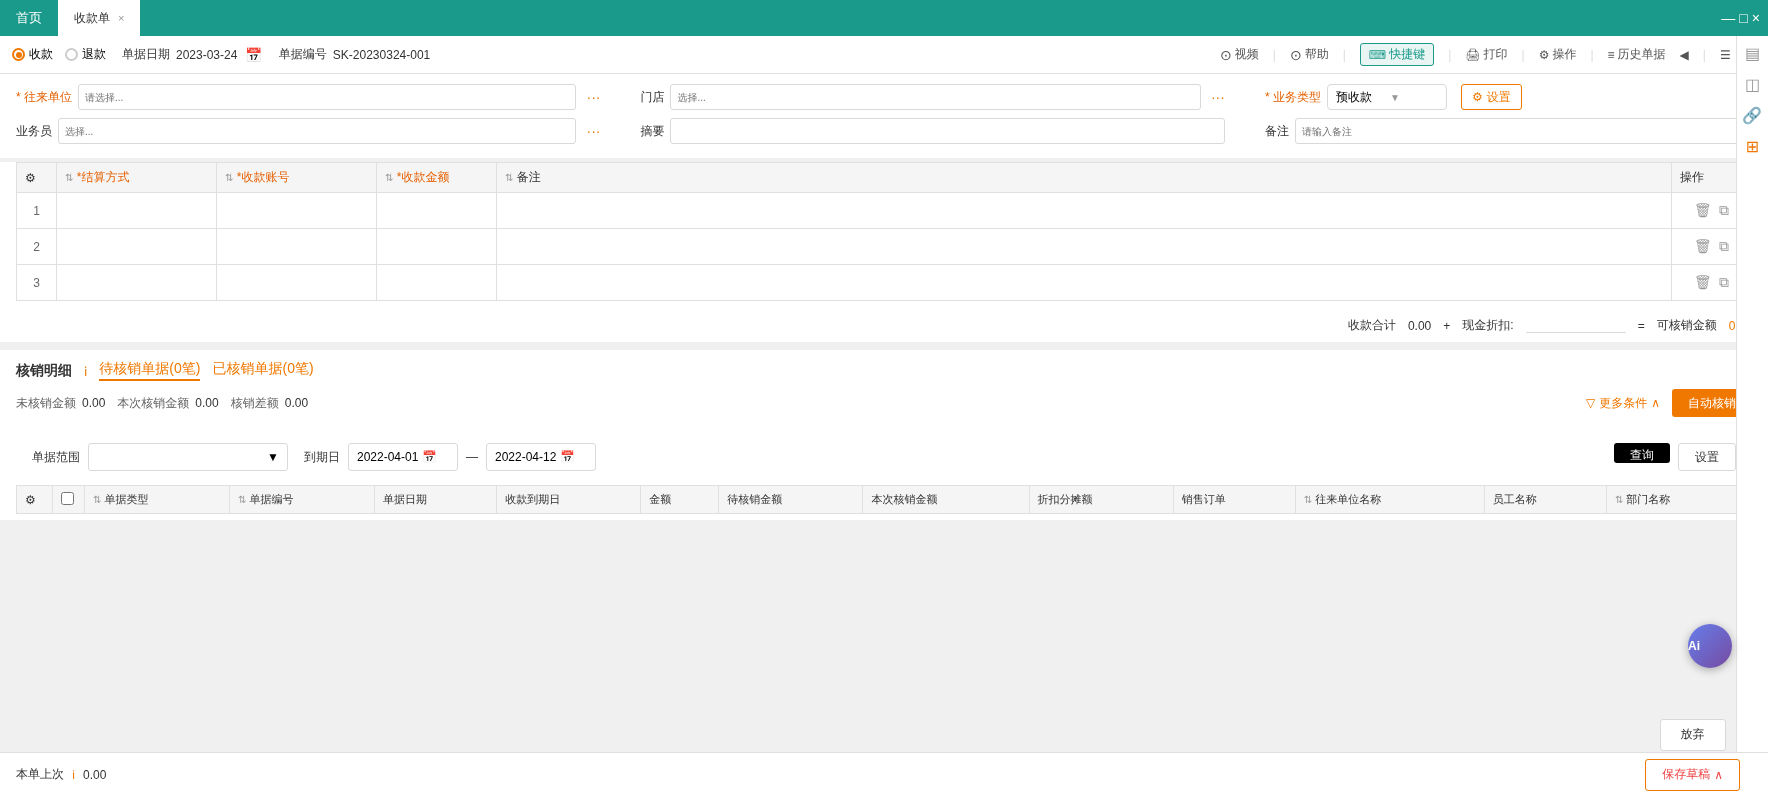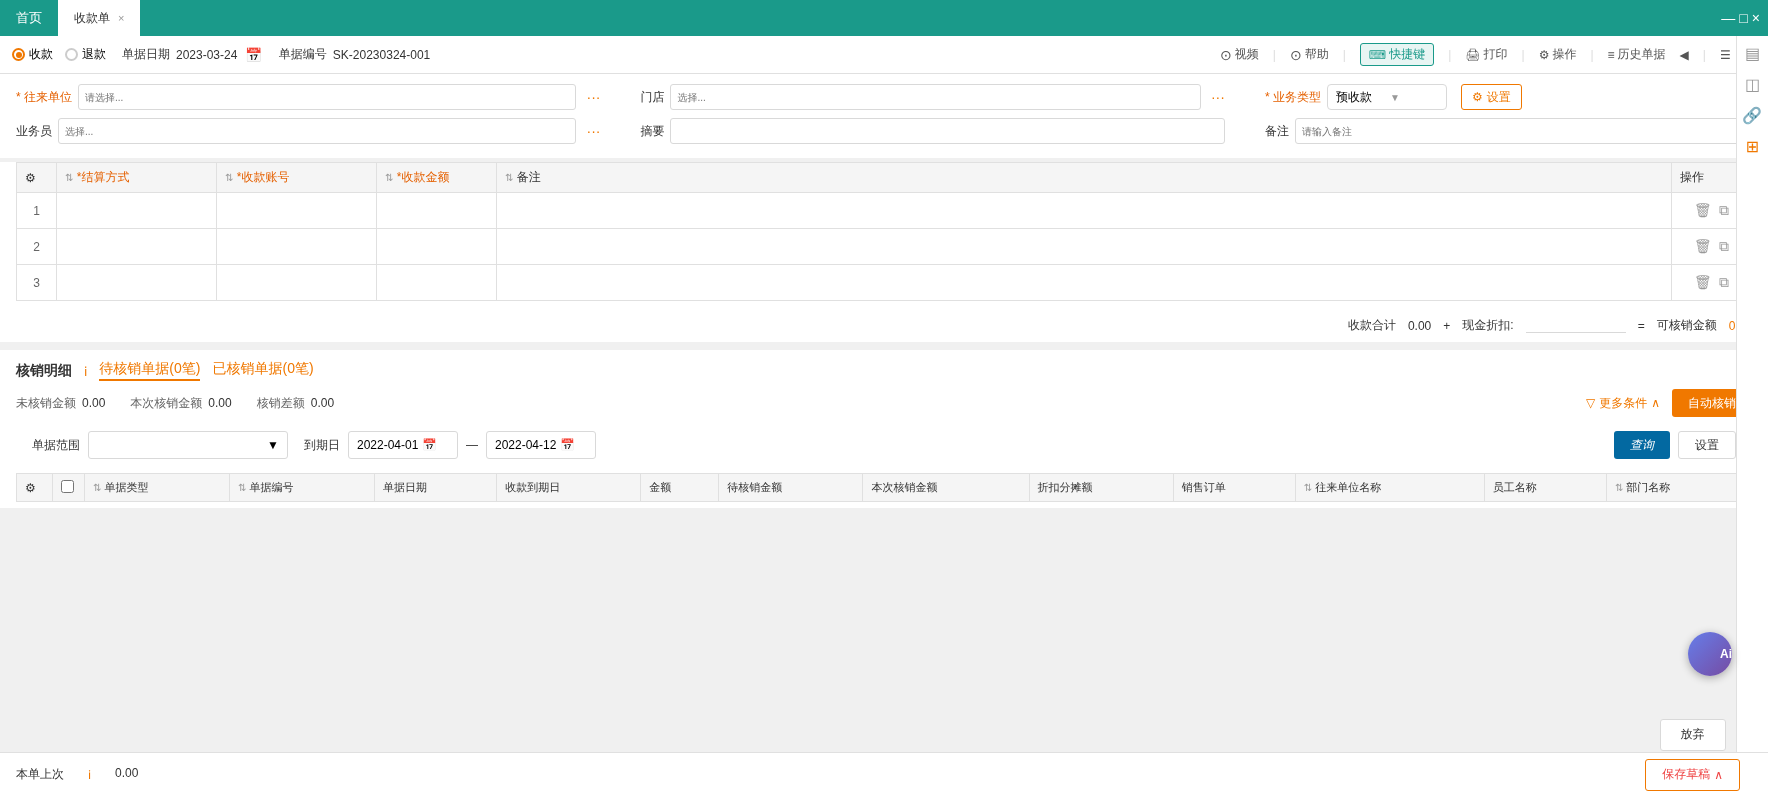--- a/index.html
+++ b/index.html
@@ -113,21 +113,21 @@
     .verify-section { background: #fff; padding: 10px 16px 6px; }
     .verify-title { display: flex; align-items: center; gap: 12px; margin-bottom: 8px; }
     .verify-title h3 { font-size: 14px; font-weight: 600; color: #333; }
     .verify-title .info-icon { color: #f07800; font-size: 13px; cursor: pointer; }
     .verify-tab {
       color: #f07800; cursor: pointer; font-size: 14px;
       border-bottom: 2px solid transparent; padding-bottom: 1px;
     }
     .verify-tab.active { border-bottom-color: #f07800; }
 
-    .verify-stats { display: flex; align-items: center; gap: 25px; margin-bottom: 6px; }
+    .verify-stats { display: flex; align-items: center; gap: 12px; margin-bottom: 18px; }
     .stat-item { display: flex; align-items: center; gap: 6px; color: #333; }
     .stat-label { color: #666; }
     .stat-value { color: #333; }
 
     .filter-bar {
       display: flex; align-items: center; gap: 16px; padding: 8px 16px;
       background: #fff; margin-bottom: 6px;
     }
     .filter-field { display: flex; align-items: center; gap: 8px; }
     .filter-label { color: #333; white-space: nowrap; }
@@ -142,42 +142,42 @@
     }
     .date-sep { color: #333; }
     .more-conditions {
       margin-left: auto; color: #f07800; cursor: pointer; display: flex; align-items: center; gap: 4px;
     }
     .auto-verify-btn {
       background: #f07800; color: white; border: none; padding: 4px 16px;
       border-radius: 3px; cursor: pointer; height: 28px; white-space: nowrap;
     }
     .query-btn {
-      background: #0369a1; color: white; border: none; padding: 4px 16px;
-      border-radius: 3px; cursor: pointer; height: 28px; white-space: nowrap; font-style: italic;
+      background: #000000; color: white; border: none; padding: 4px 16px;
+      border-radius: 3px; cursor: pointer; height: 20px; white-space: nowrap;
     }
     .settings-btn2 {
       background: #fff; border: 1px solid #d9d9d9; color: #333;
       padding: 4px 16px; border-radius: 3px; cursor: pointer; height: 28px; white-space: nowrap;
     }
 
     
     .bottom-table { width: 100%; border-collapse: collapse; }
     .bottom-table th {
       background: #f5f5f5; border: 1px solid #e0e0e0; padding: 6px 8px;
       text-align: left; color: #333; font-weight: normal; white-space: nowrap; font-size: 11px;
     }
 
     
     .footer {
       position: fixed; bottom: 0; left: 0; right: 0; height: 44px;
       background: #fff; border-top: 1px solid #e0e0e0;
       display: flex; align-items: center; padding: 0 16px; gap: 12px;
     }
-    .footer-left { display: flex; gap: 24px; color: #333; flex: 1; }
+    .footer-left { display: flex; align-items: center; gap: 8px; color: #333; flex: 1; }
     .footer-left .info-icon { color: #f07800; cursor: pointer; }
     .footer-btns { display: flex; align-items: center; gap: 8px; flex-direction: column; }
     .btn-abandon {
       background: #fff; border: 1px solid #d9d9d9; color: #333;
       padding: 6px 20px; border-radius: 3px; cursor: pointer; height: 32px;
     }
     .btn-draft {
       background: #fff; border: 1px solid #f07800; color: #ef4444;
       padding: 6px 16px; border-radius: 3px; cursor: pointer; height: 32px;
       display: flex; align-items: center; gap: 4px;
@@ -191,24 +191,24 @@
     
     .right-sidebar {
       position: fixed; right: 0; top: 36px; bottom: 44px;
       width: 32px; background: #fff; border-left: 1px solid #e0e0e0;
       display: flex; flex-direction: column; align-items: center; padding: 8px 0; gap: 12px;
     }
     .sidebar-icon { color: #999; cursor: pointer; font-size: 16px; }
 
     
     .ai-btn {
-      position: fixed; right: 36px; bottom: 120px;
+      position: fixed; right: 36px; bottom: 128px;
       background: linear-gradient(135deg, #667eea, #764ba2);
       color: white; border-radius: 50%; width: 44px; height: 44px;
-      display: flex; align-items: center; justify-content: flex-end;
+      display: flex; align-items: center; justify-content: flex-start;
       cursor: pointer; font-size: 14px; font-weight: bold; box-shadow: 0 2px 8px rgba(0,0,0,0.3);
     }
     input[type="checkbox"] { cursor: pointer; }
   </style>
 </head>
 <body>
 
 <div class="tab-bar">
   <div class="tab-home">首页</div>
   <div class="tab-active">

